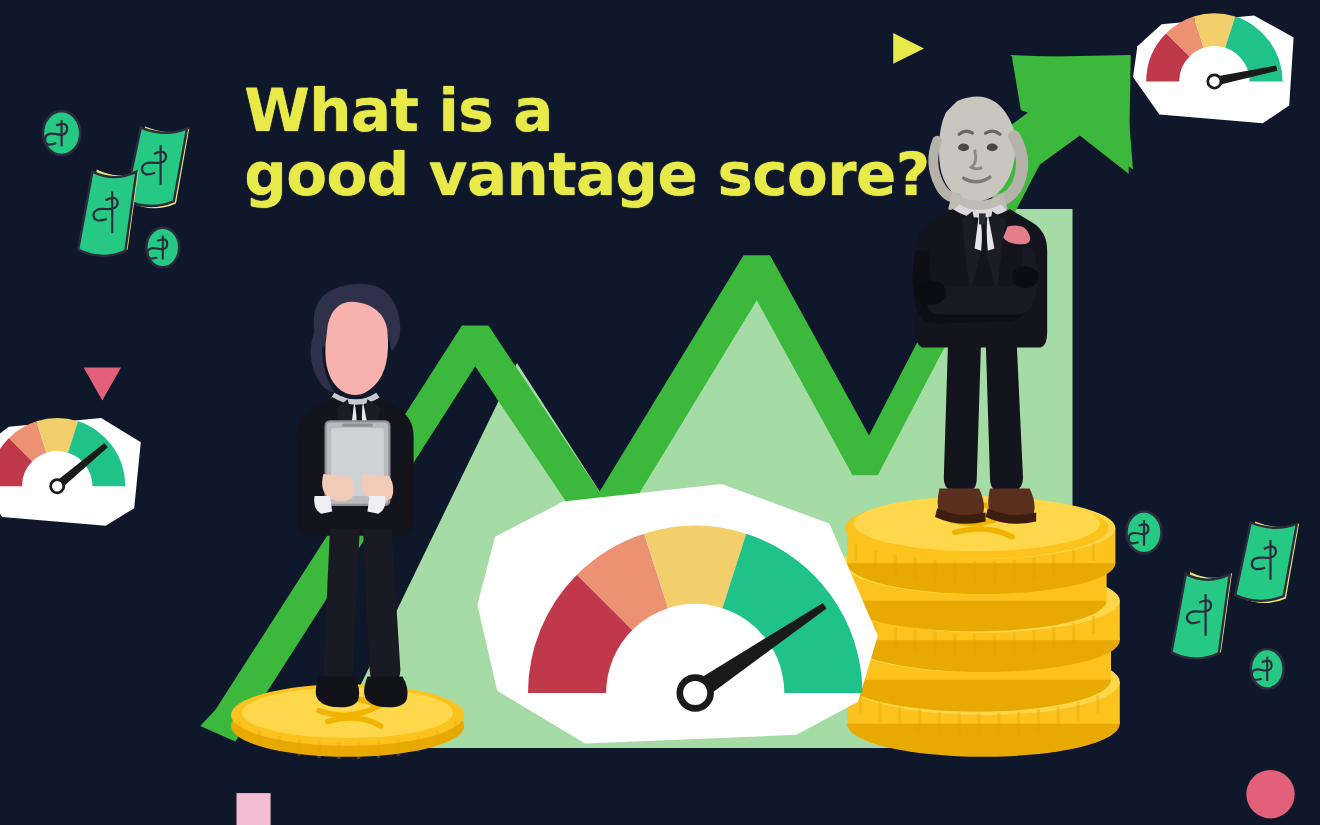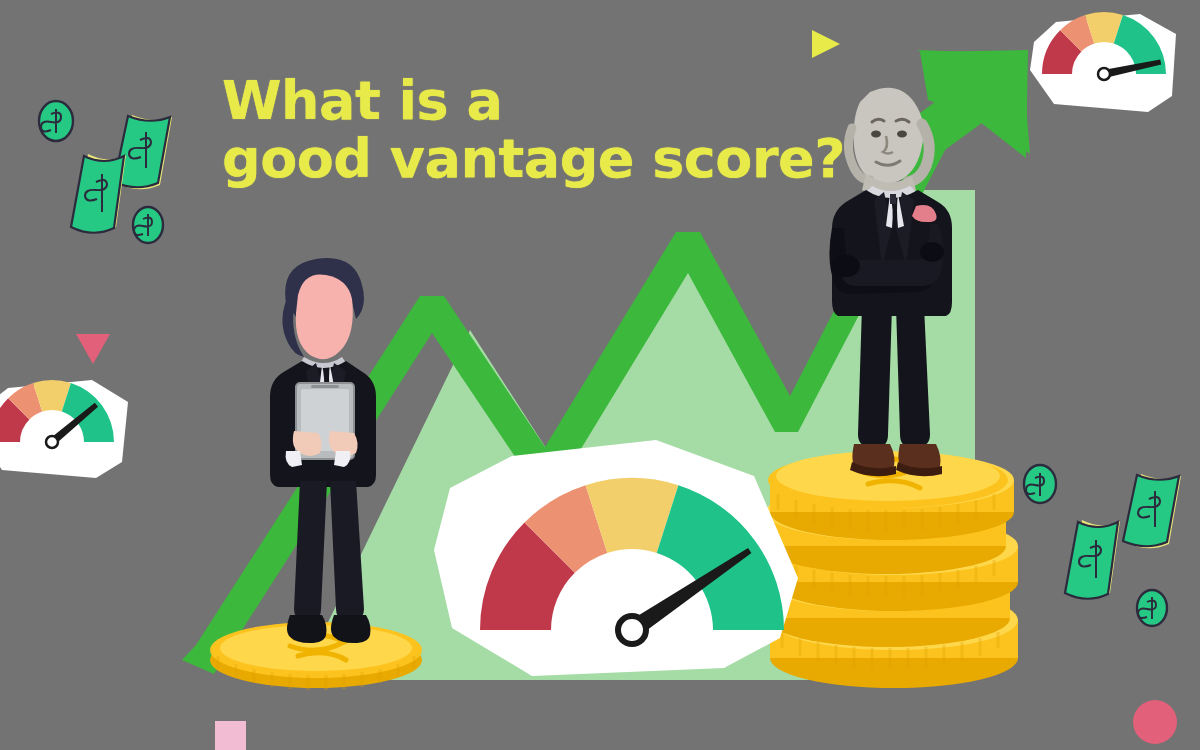--- a/index.html
+++ b/index.html
@@ -2,21 +2,21 @@
 <html><head>
 <meta charset="utf-8">
 <style>
   html,body{margin:0;padding:0;}
   body{
     width:1200px;height:750px;overflow:hidden;
     font-family:"DejaVu Sans","Liberation Sans",sans-serif;
   }
   #stage{
     position:relative;width:1200px;height:750px;overflow:hidden;
-    background:#737373;
+    background:#0f172a;
   }
   .layer{position:absolute;left:0;top:0;width:1200px;height:750px;}
   #title{
     position:absolute;left:222px;top:72px;
     font-family:"DejaVu Sans","Liberation Sans",sans-serif;
     font-weight:bold;
     font-size:54px;
     line-height:1.07;
     letter-spacing:-0.5px;
     color:#e8ea4a;

